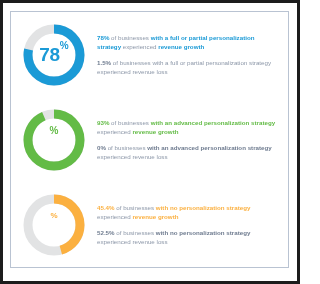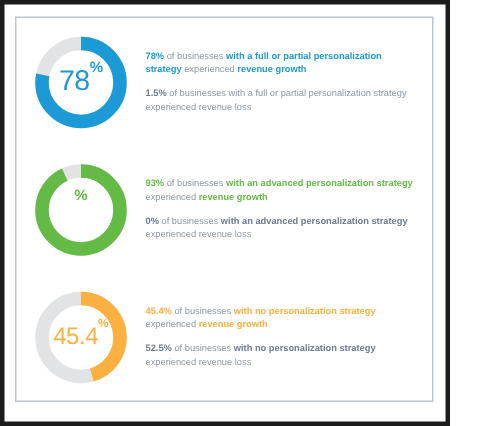--- a/index.html
+++ b/index.html
@@ -73,21 +73,21 @@
     top: 0;
     width: 68px;
     height: 68px;
     display: flex;
     align-items: center;
     justify-content: center;
     line-height: 1;
   }
   .donut-num {
     font-size: 19px;
-    font-weight: normal;
+    font-weight: bold;
     letter-spacing: -0.3px;
   }
   .donut-num.small {
     font-size: 16px;
   }
   .donut-pct {
     font-size: 10px;
     font-weight: bold;
     align-self: flex-start;
     margin-top: 20px;
@@ -171,21 +171,20 @@
         </div>
       </div>
 
       <div class="stat-row">
         <div class="donut-wrap">
           <svg viewBox="0 0 68 68">
             <circle cx="34" cy="34" r="26" fill="none" stroke="#e2e3e4" stroke-width="9"></circle>
             <circle cx="34" cy="34" r="26" fill="none" stroke="#fbb040" stroke-width="9" stroke-dasharray="74.16671936594784 89.19609862072141" stroke-dashoffset="0" transform="rotate(-90 34 34)"></circle>
           </svg>
           <div class="donut-label">
-            <span class="donut-num small c-orange">45.4</span>
             <span class="donut-pct small c-orange">%</span>
           </div>
         </div>
 
         <div class="text-block">
           <p class="para"><span class="b c-orange">45.4%</span><span class="muted"> of businesses </span><span class="b c-orange">with no personalization strategy</span><span class="muted"> experienced </span><span class="b c-orange">revenue growth</span></p>
 
           <p class="para"><span class="muted-strong">52.5%</span><span class="muted"> of businesses </span><span class="muted-strong">with no personalization strategy</span><span class="muted"> experienced </span><span class="muted">revenue loss</span></p>
         </div>
       </div>

